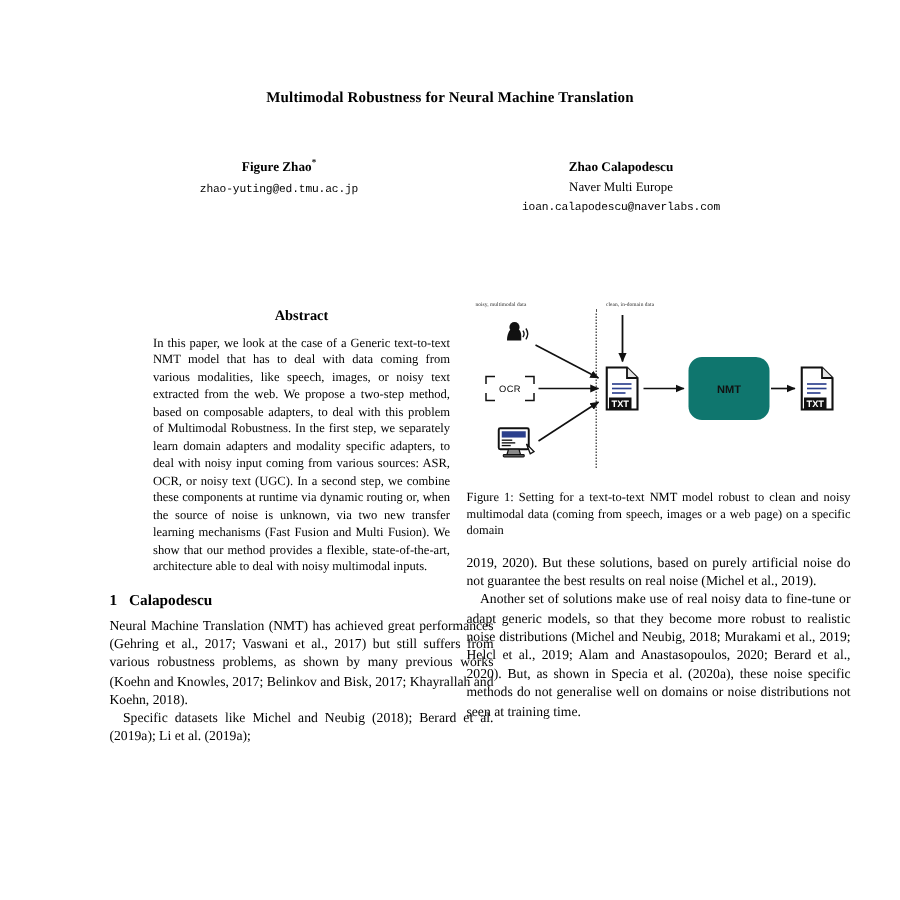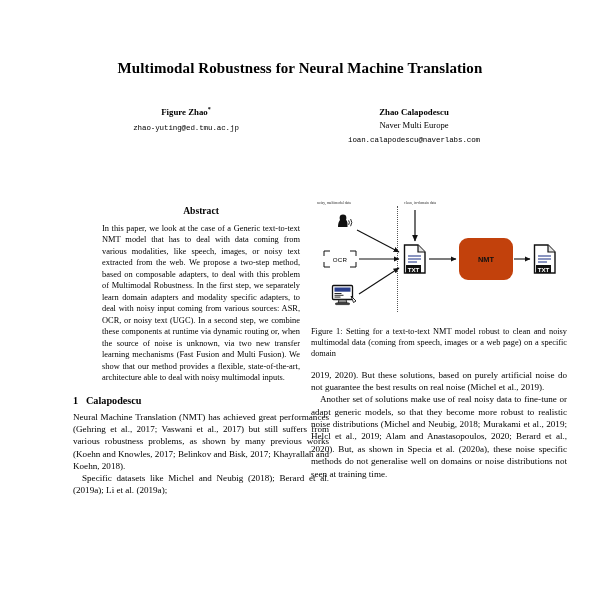--- a/index.html
+++ b/index.html
@@ -20,21 +20,21 @@
     left: 0; top: 0;
     width: 600px;
     height: 600px;
   }
   .title {
     position: absolute;
     left: 50px;
     top: 60px;
     width: 500px;
     text-align: center;
-    font-size: 15px;
+    font-size: 10px;
     font-weight: bold;
     letter-spacing: 0.1px;
   }
   .authors {
     position: absolute;
     left: 60px;
     top: 105px;
     width: 480px;
     display: flex;
     justify-content: center;
@@ -147,21 +147,21 @@
     height: 106px;
     border-left: 1px dotted #555;
   }
 
   .nmt-box {
     position: absolute;
     left: 148px;
     top: 42px;
     width: 54px;
     height: 42px;
-    background: #c2410c;
+    background: #0f766e;
     border-radius: 9px;
     display: flex;
     align-items: center;
     justify-content: center;
     font-size: 7.4px;
     font-weight: bold;
     font-family: "Liberation Sans", sans-serif;
     color: #111;
   }
 

